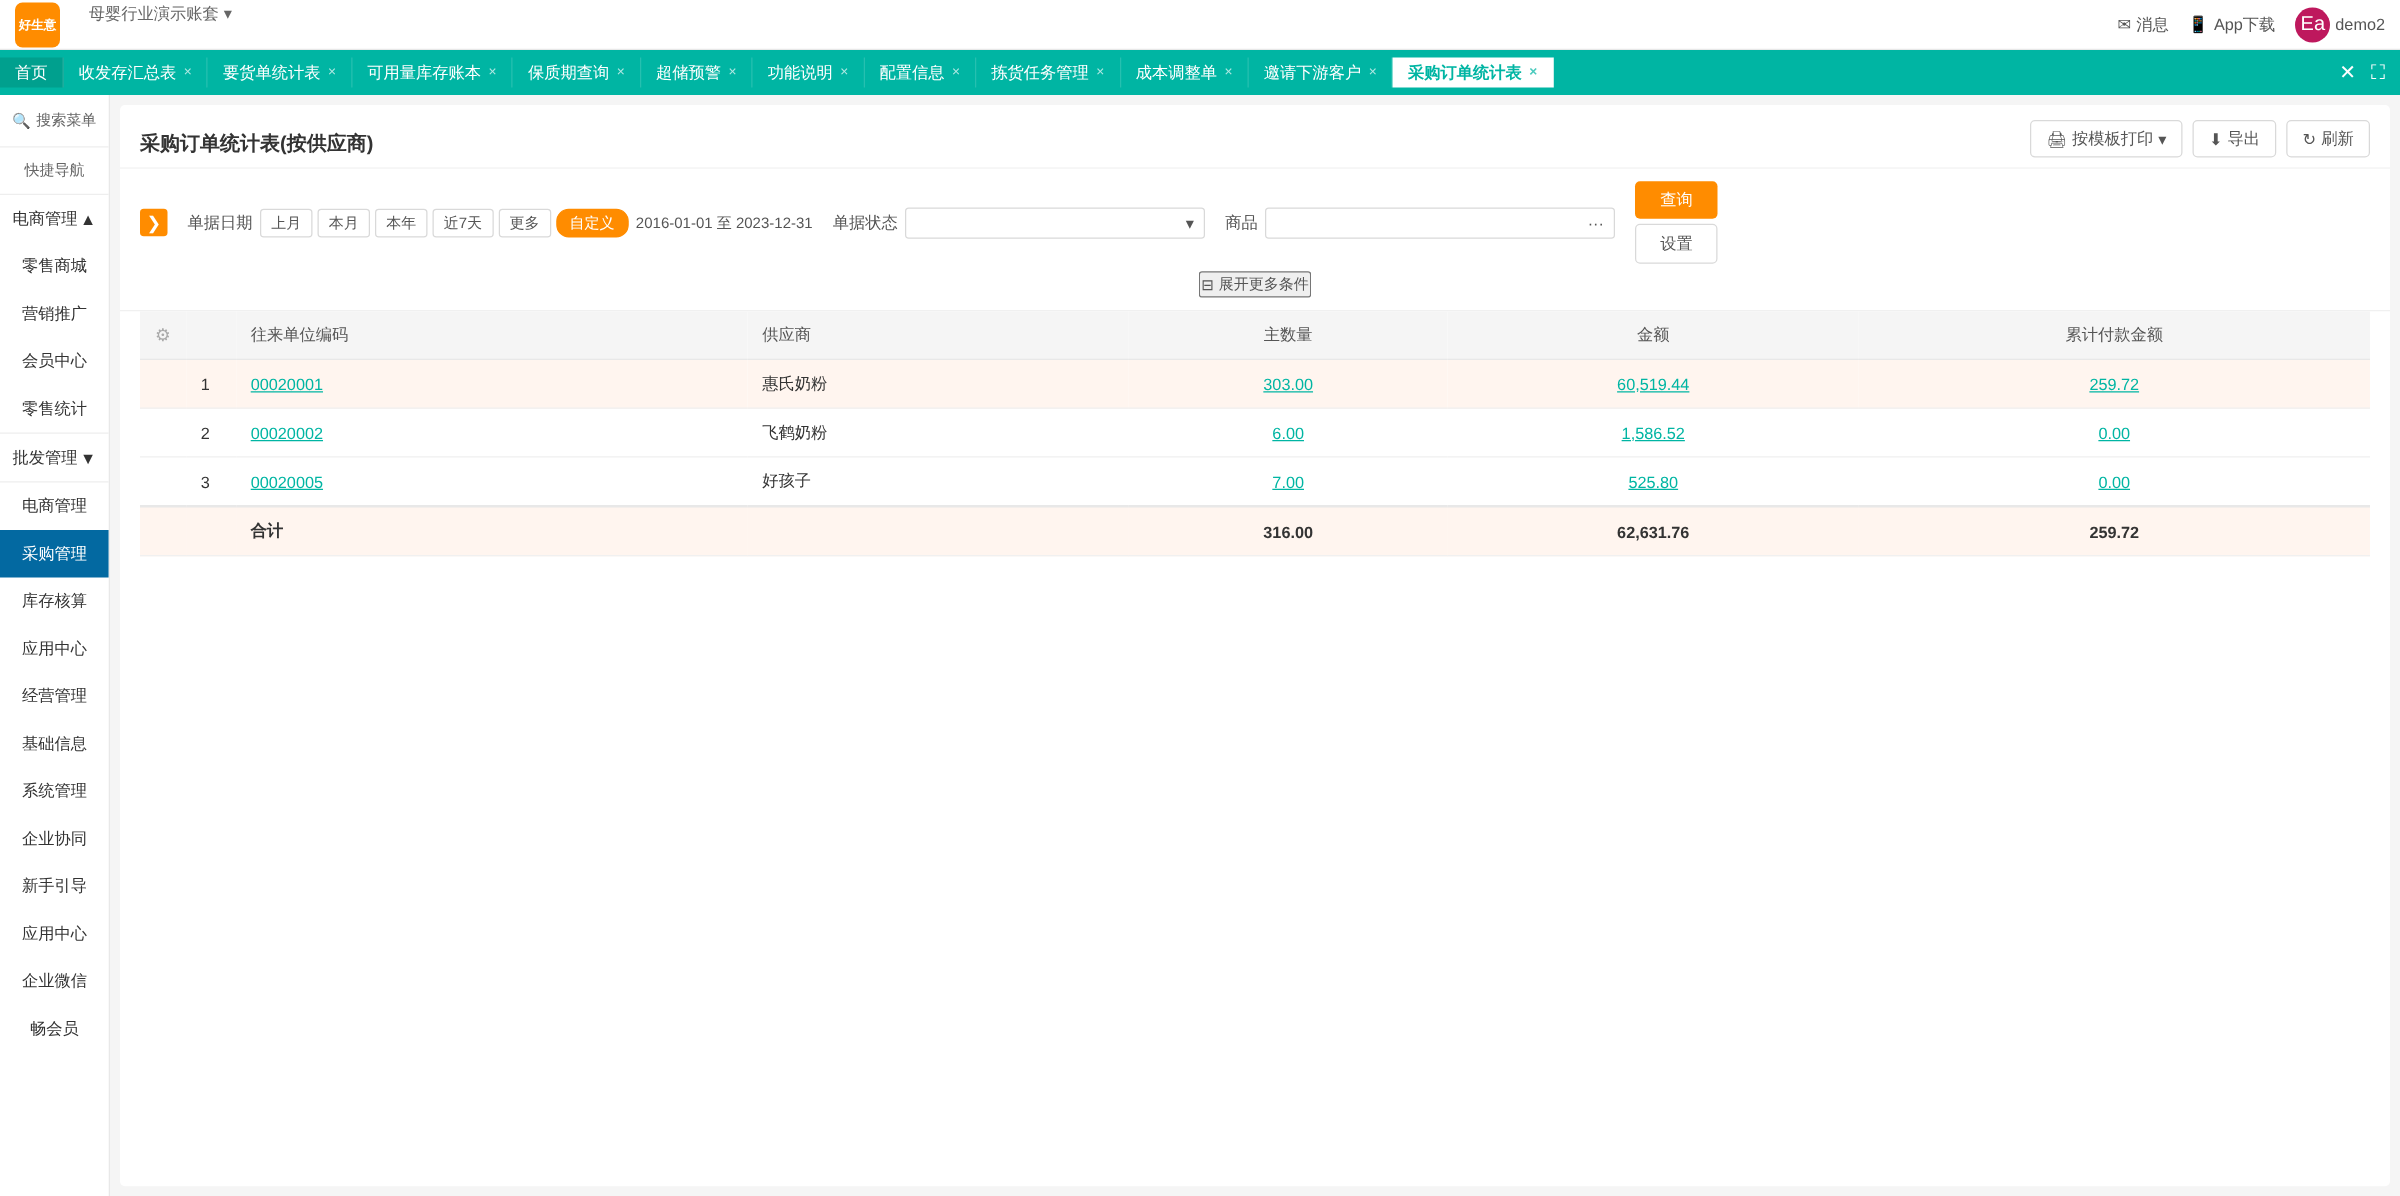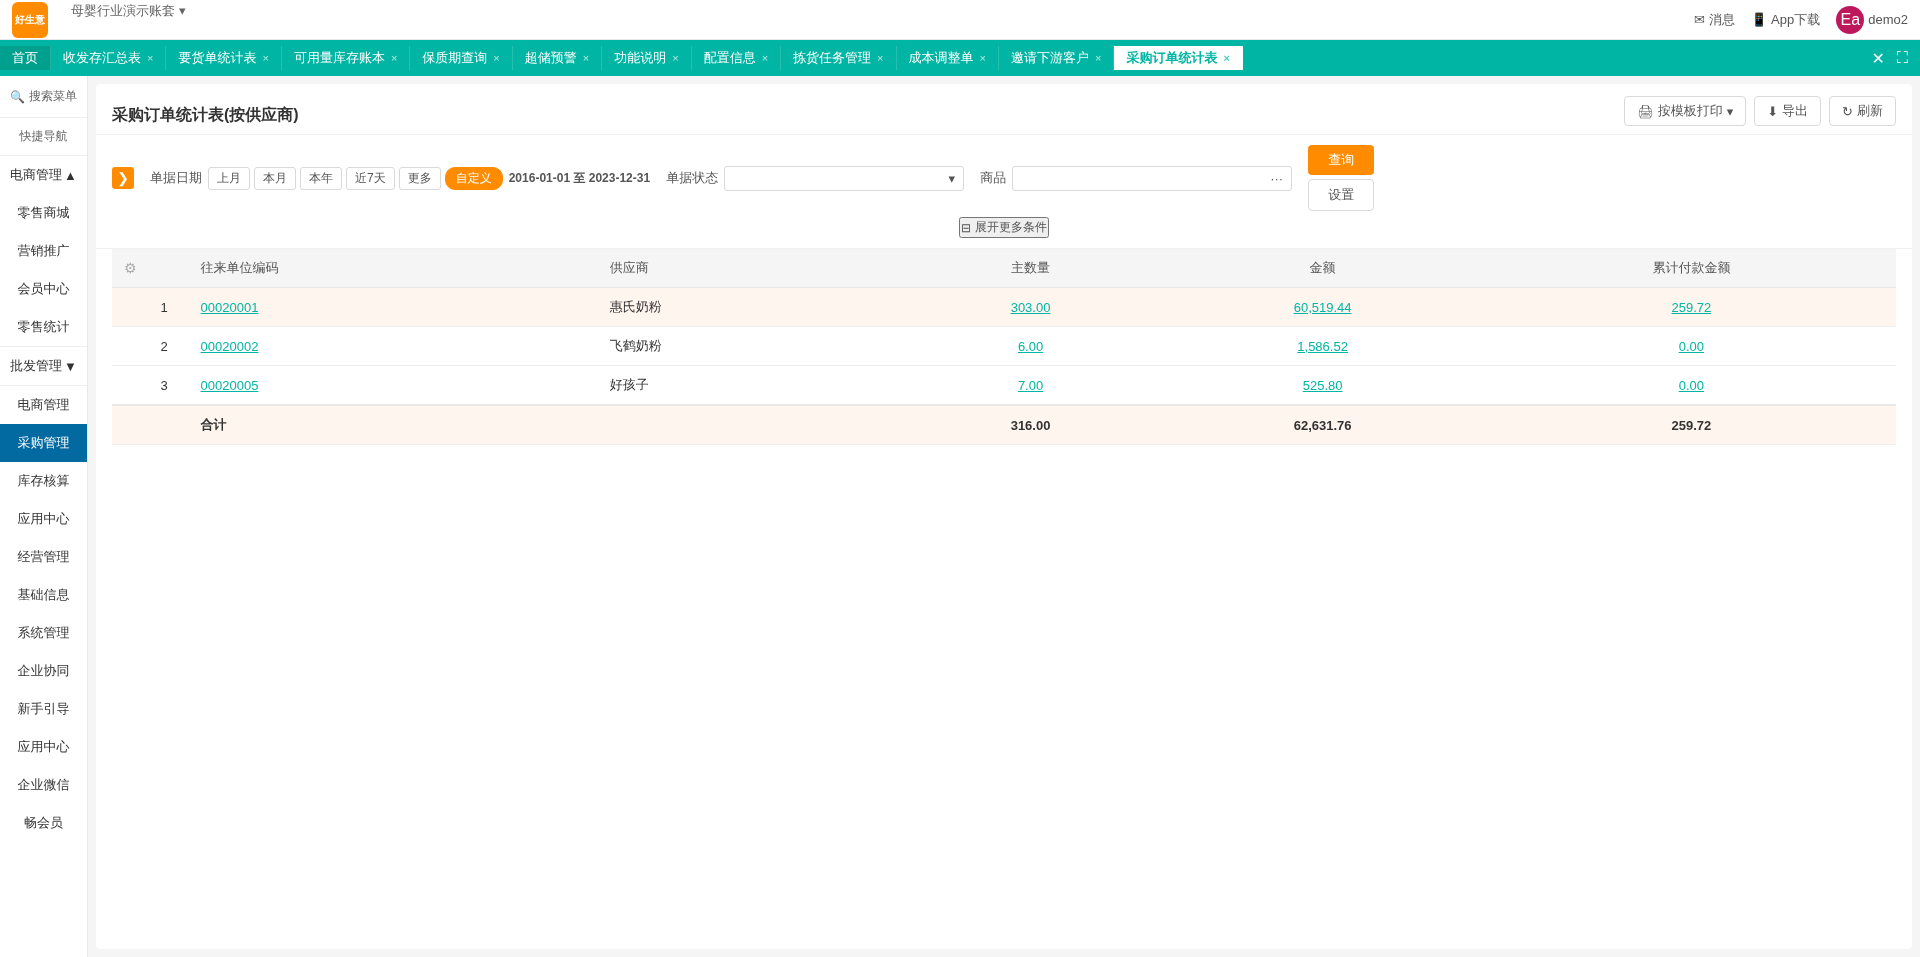--- a/index.html
+++ b/index.html
@@ -53,21 +53,21 @@
     .btn-refresh { background: #fff; border: 1px solid #d9d9d9; padding: 5px 12px; border-radius: 4px; cursor: pointer; font-size: 13px; color: #555; display: flex; align-items: center; gap: 4px; }
 
     
     .filter-area { padding: 10px 16px; background: #fff; border-bottom: 1px solid #f0f0f0; }
     .filter-row { display: flex; align-items: center; gap: 16px; flex-wrap: wrap; }
     .filter-item { display: flex; align-items: center; gap: 6px; }
     .filter-label { color: #555; font-size: 13px; white-space: nowrap; }
     .filter-date-btns { display: flex; gap: 4px; align-items: center; }
     .date-btn { padding: 2px 8px; border: 1px solid #d9d9d9; border-radius: 3px; background: #fff; cursor: pointer; font-size: 12px; color: #555; }
     .date-btn.custom { background: #ff8c00; border-color: #ff8c00; color: #fff; border-radius: 10px; padding: 2px 10px; }
-    .date-range { font-size: 12px; color: #555; font-weight: bold; }
+    .date-range { font-size: 12px; color: #555; }
     .filter-select { border: 1px solid #d9d9d9; border-radius: 3px; padding: 4px 8px; font-size: 13px; color: #555; min-width: 200px; background: #fff; display: flex; align-items: center; justify-content: space-between; cursor: pointer; }
     .filter-input { border: 1px solid #d9d9d9; border-radius: 3px; padding: 4px 8px; font-size: 13px; color: #555; min-width: 200px; background: #fff; display: flex; align-items: center; justify-content: space-between; cursor: pointer; }
     .btn-query { background: #ff8c00; color: #fff; border: none; padding: 6px 20px; border-radius: 4px; cursor: pointer; font-size: 13px; }
     .btn-settings { background: #fff; border: 1px solid #d9d9d9; padding: 6px 16px; border-radius: 4px; cursor: pointer; font-size: 13px; color: #555; }
     .filter-expand-row { display: flex; justify-content: center; margin-top: 6px; }
     .expand-btn { color: #555; font-size: 12px; cursor: pointer; display: flex; align-items: center; gap: 4px; }
     .toggle-arrow { color: #ff8c00; width: 22px; height: 22px; background: #ff8c00; border: none; border-radius: 3px; color: #fff; cursor: pointer; font-size: 14px; display: flex; align-items: center; justify-content: center; }
 
     
     .table-area { flex: 1; overflow: auto; padding: 0 16px 16px; }

